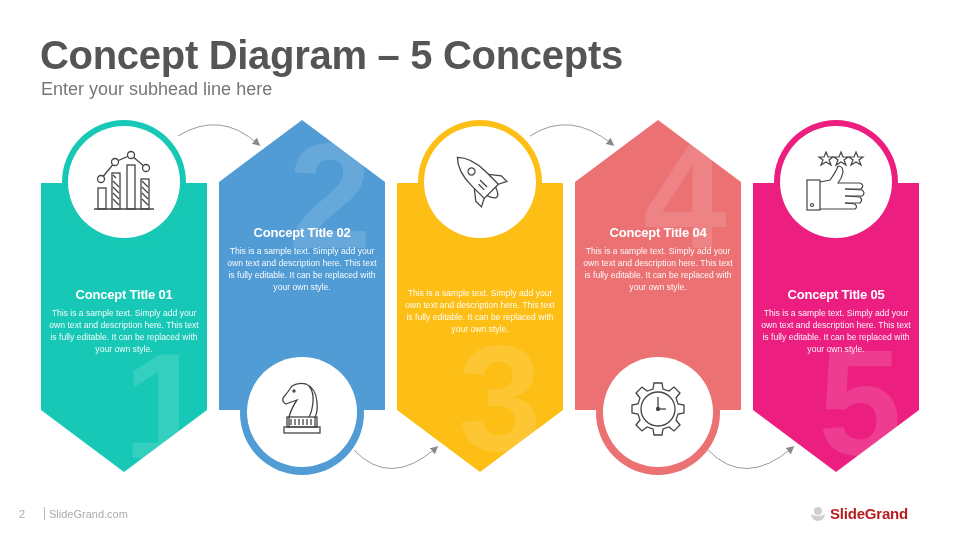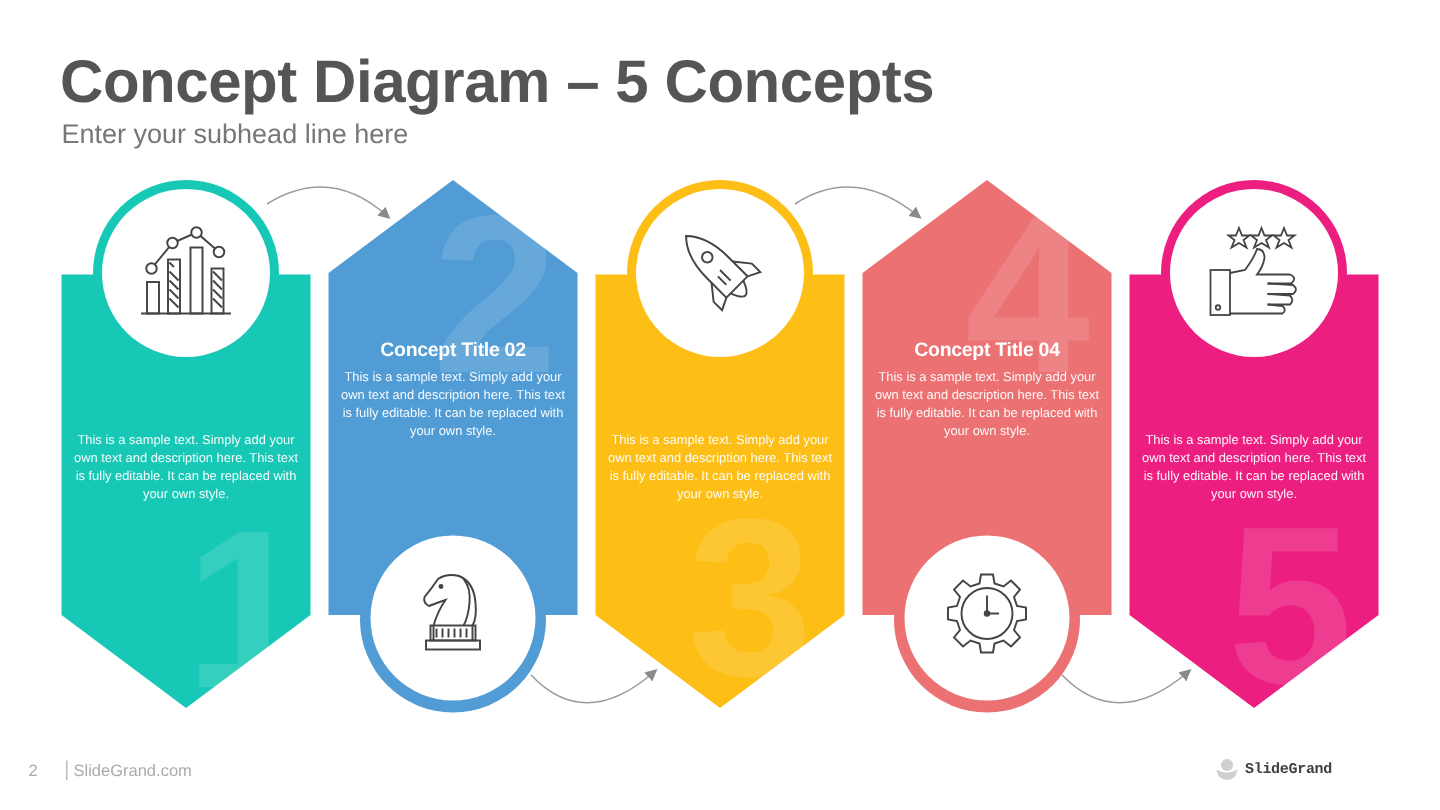--- a/index.html
+++ b/index.html
@@ -8,21 +8,21 @@
   .title { position:absolute; left:40px; top:33px; font-size:40px; font-weight:bold; color:#555555; letter-spacing:-0.3px; white-space:nowrap; }
   .subtitle { position:absolute; left:41px; top:79px; font-size:18px; color:#777777; white-space:nowrap; }
   svg.diagram { position:absolute; left:0; top:0; }
   .card-text { position:absolute; width:150px; text-align:center; color:#ffffff; }
   .card-title { font-size:13px; font-weight:bold; white-space:nowrap; margin-bottom:5px; letter-spacing:-0.2px; }
   .card-desc { font-size:8.6px; line-height:12px; color:rgba(255,255,255,0.95); }
   .footer-page { position:absolute; left:19px; top:508px; font-size:11px; color:#aaaaaa; }
   .footer-sep { position:absolute; left:44px; top:507px; width:1px; height:13px; background:#bbbbbb; }
   .footer-site { position:absolute; left:49px; top:508px; font-size:11px; color:#aaaaaa; }
   .footer-logo { position:absolute; left:810px; top:505px; display:flex; align-items:center; gap:4px; }
-  .footer-logo-text { font-size:10px; font-weight:bold; color:#404040; letter-spacing:-0.2px;font-family:Liberation Mono, monospace; }
+  .footer-logo-text { font-size:15px; font-weight:bold; color:#b91c1c; letter-spacing:-0.2px; }
 </style>
 </head>
 <body>
 
 <div class="title">Concept Diagram – 5 Concepts</div>
 <div class="subtitle">Enter your subhead line here</div>
 
 <svg class="diagram" width="960" height="540" viewBox="0 0 960 540">
   <defs>
     <marker id="arrowhead" markerWidth="8" markerHeight="8" refX="5" refY="4" orient="auto" markerUnits="userSpaceOnUse">
@@ -128,34 +128,36 @@
       <circle cx="812" cy="205" r="1.5"></circle>
       <path d="M820,182 L830,180 Q836,172 838,166 Q843,166 843,172 Q842,178 838,183 L860,183 Q865,185 861,189 L845,189"></path>
       <path d="M845,189 L862,190 Q866,193 862,196 L845,196"></path>
       <path d="M845,196 L860,197 Q863,200 860,203 L845,203"></path>
       <path d="M845,203 L855,204 Q858,207 855,209 L820,209"></path>
     </g>
   </g>
 </svg>
 
 <div class="card-text" style="left:49px; top:287px;">
+  <div class="card-title">Concept Title 01</div>
   <div class="card-desc">This is a sample text. Simply add your own text and description here. This text is fully editable.  It can be replaced  with your own style.</div>
 </div>
 <div class="card-text" style="left:227px; top:225px;">
   <div class="card-title">Concept Title 02</div>
   <div class="card-desc">This is a sample text. Simply add your own text and description here. This text is fully editable.  It can be replaced  with your own style.</div>
 </div>
 <div class="card-text" style="left:405px; top:287px;">
   <div class="card-desc">This is a sample text. Simply add your own text and description here. This text is fully editable.  It can be replaced  with your own style.</div>
 </div>
 <div class="card-text" style="left:583px; top:225px;">
   <div class="card-title">Concept Title 04</div>
   <div class="card-desc">This is a sample text. Simply add your own text and description here. This text is fully editable.  It can be replaced  with your own style.</div>
 </div>
 <div class="card-text" style="left:761px; top:287px;">
+  <div class="card-title">Concept Title 05</div>
   <div class="card-desc">This is a sample text. Simply add your own text and description here. This text is fully editable.  It can be replaced  with your own style.</div>
 </div>
 
 <div class="footer-page">2</div>
 <div class="footer-sep"></div>
 <div class="footer-site">SlideGrand.com</div>
 <div class="footer-logo">
   <svg width="16" height="16" viewBox="0 0 16 16">
     <circle cx="8" cy="5" r="4" fill="#cfcfcf"></circle>
     <path d="M1,8 Q8,12 15,8 Q14,15 8,15 Q2,15 1,8 Z" fill="#cfcfcf"></path>

